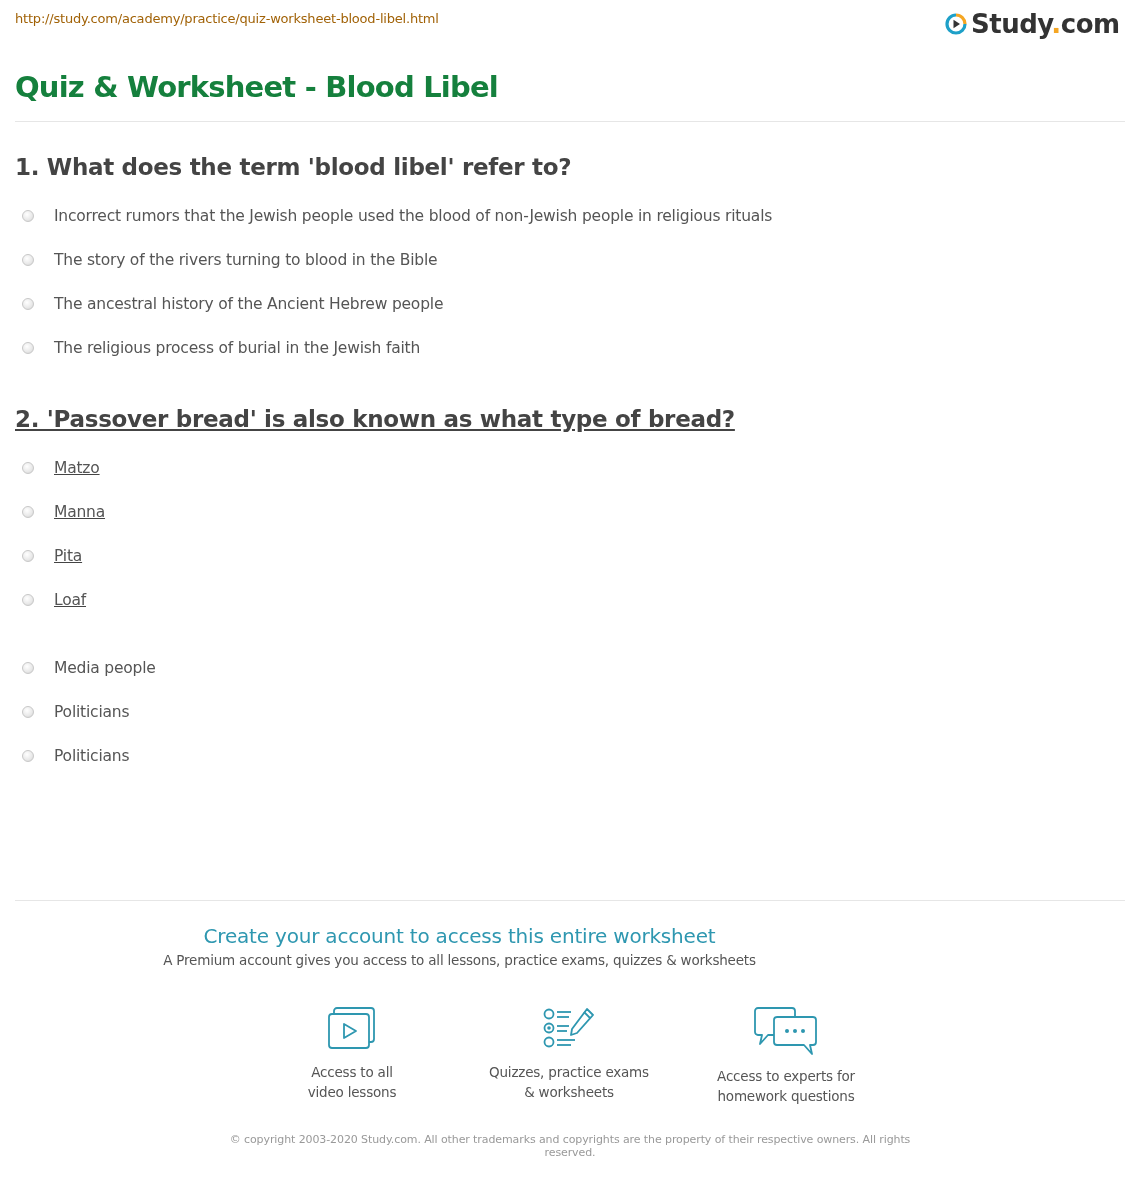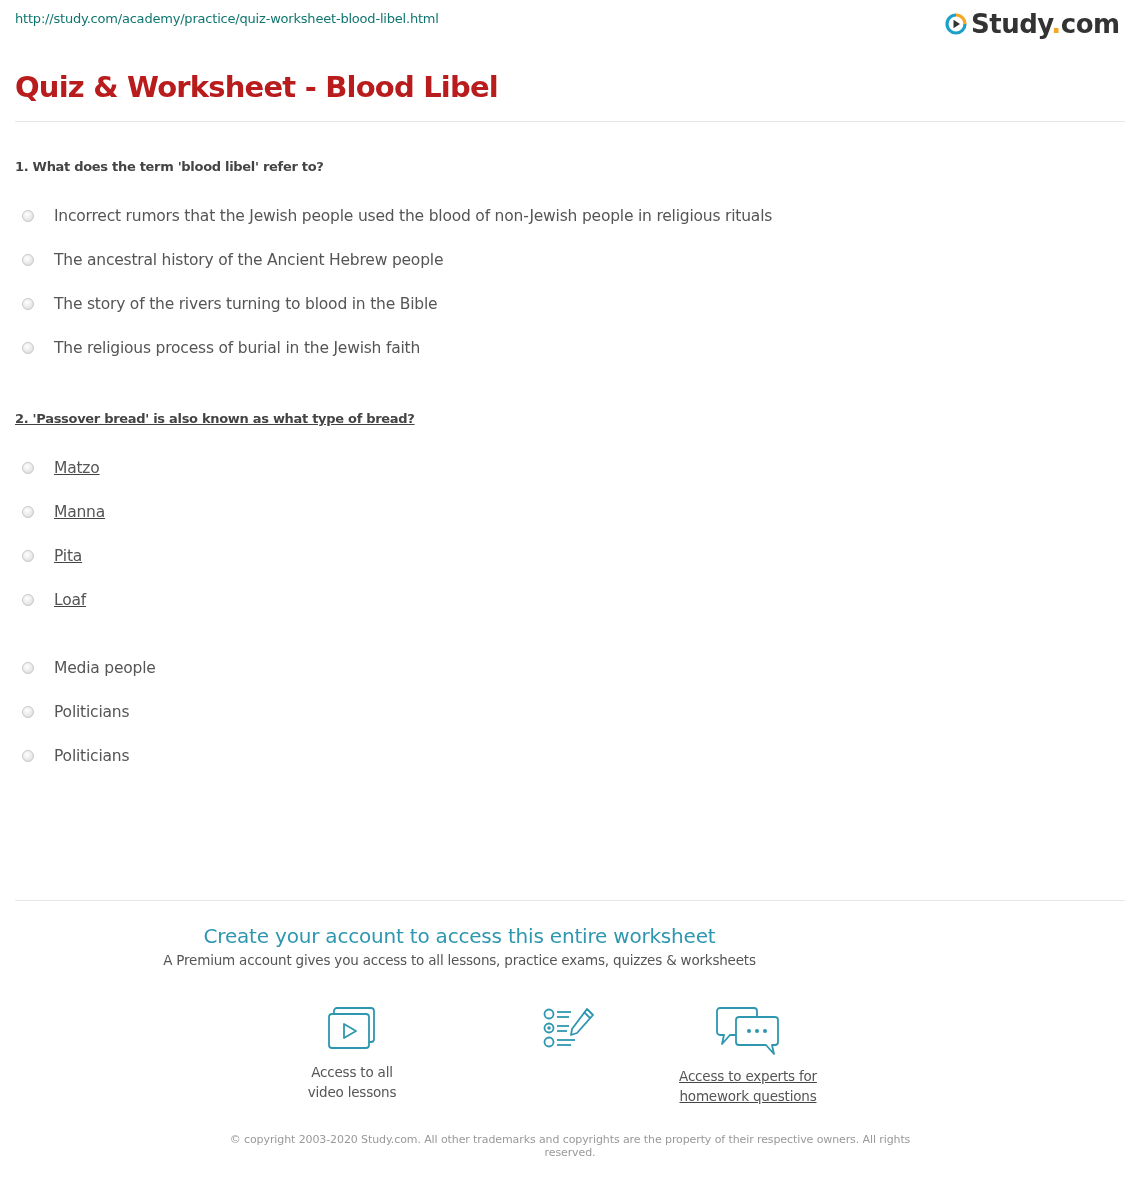--- a/index.html
+++ b/index.html
@@ -1,25 +1,25 @@
 <!DOCTYPE html>
 <html><head>
 <meta charset="utf-8">
 <style>
   html, body { margin: 0; padding: 0; background: #ffffff; }
   body { width: 1140px; height: 1197px; position: relative; font-family: "DejaVu Sans", "Liberation Sans", sans-serif; color: #444; overflow: hidden; }
-  .url { position: absolute; left: 15px; top: 11px; font-size: 13px; color: #0f766e; letter-spacing: -0.2px; }
+  .url { position: absolute; left: 15px; top: 11px; font-size: 13px; color: #a16207; letter-spacing: -0.2px; }
   .logo { position: absolute; left: 945px; top: 8px; height: 32px; display: flex; align-items: center; }
   .logo-mark { width: 22px; height: 22px; position: relative; margin-right: 4px; }
   .logo-text { font-size: 26px; font-weight: bold; color: #333; letter-spacing: -0.5px; font-family: "DejaVu Sans", sans-serif; }
   .logo-dot { color: #f5a623; }
-  .title { position: absolute; left: 15px; top: 70px; margin: 0; font-size: 29px; font-weight: bold; color: #b91c1c; letter-spacing: -0.8px; }
+  .title { position: absolute; left: 15px; top: 70px; margin: 0; font-size: 29px; font-weight: bold; color: #15803d; letter-spacing: -0.8px; }
   .rule { position: absolute; left: 15px; right: 15px; height: 1px; background: #e6e6e6; }
   .question { position: absolute; left: 15px; width: 1110px; }
-  .q-text { margin: 0; font-size: 13px; font-weight: bold; color: #444; line-height: 28px; letter-spacing: -0.3px; }
+  .q-text { margin: 0; font-size: 23px; font-weight: bold; color: #444; line-height: 28px; letter-spacing: -0.3px; }
   .opts { list-style: none; margin: 0; padding: 0; }
   .opt { display: flex; align-items: center; height: 44px; font-size: 15.5px; color: #555; letter-spacing: -0.2px; }
   .radio { width: 10px; height: 10px; border-radius: 50%; border: 1px solid #c8c8c8; background: radial-gradient(circle at 40% 35%, #ffffff 0%, #e8e8e8 60%, #cfcfcf 100%); margin-left: 7px; margin-right: 20px; flex: none; }
   .cta { position: absolute; left: 0; width: 919px; text-align: center; }
   .cta-title { font-size: 20px; color: #2e97b0; margin: 0; font-weight: normal; letter-spacing: -0.2px; }
   .cta-sub { font-size: 13.5px; color: #555; margin-top: 4px; letter-spacing: -0.2px; }
   .feature { position: absolute; width: 200px; text-align: center; }
   .feature svg { display: block; margin: 0 auto; }
   .feature-label { margin-top: 10px; font-size: 13.5px; color: #555; line-height: 20px; letter-spacing: -0.2px; }
   .footer { position: absolute; left: 210px; width: 720px; top: 1133px; text-align: center; font-size: 11px; color: #999; line-height: 13px; letter-spacing: -0.1px; }
@@ -45,25 +45,25 @@
 
 <div class="question" style="top:153px;">
   <h2 class="q-text">1. What does the term 'blood libel' refer to?</h2>
   <ul class="opts" style="margin-top:13px;text-align:center;">
     <li class="opt">
         <span class="radio"></span>
         <span>Incorrect rumors that the Jewish people used the blood of non-Jewish people in religious rituals</span>
       </li>
     <li class="opt">
         <span class="radio"></span>
-        <span>The ancestral history of the Ancient Hebrew people</span>
+        <span>The story of the rivers turning to blood in the Bible</span>
       </li>
     <li class="opt">
         <span class="radio"></span>
-        <span>The story of the rivers turning to blood in the Bible</span>
+        <span>The ancestral history of the Ancient Hebrew people</span>
       </li>
     <li class="opt">
         <span class="radio"></span>
         <span>The religious process of burial in the Jewish faith</span>
       </li>
   </ul>
 </div>
 
 <div class="question" style="top:405px;text-decoration:underline;">
   <h2 class="q-text">2. 'Passover bread' is also known as what type of bread?</h2>
@@ -128,23 +128,24 @@
     <circle cx="8" cy="36" r="4.5" fill="none" stroke="#2e97b0" stroke-width="1.8"></circle>
     <line x1="16" y1="6" x2="30" y2="6" stroke="#2e97b0" stroke-width="1.8"></line>
     <line x1="16" y1="11" x2="28" y2="11" stroke="#2e97b0" stroke-width="1.8"></line>
     <line x1="16" y1="20" x2="28" y2="20" stroke="#2e97b0" stroke-width="1.8"></line>
     <line x1="16" y1="25" x2="26" y2="25" stroke="#2e97b0" stroke-width="1.8"></line>
     <line x1="16" y1="34" x2="34" y2="34" stroke="#2e97b0" stroke-width="1.8"></line>
     <line x1="16" y1="39" x2="30" y2="39" stroke="#2e97b0" stroke-width="1.8"></line>
     <path d="M46 3 L52 9 L36 27 L30 29 L31 23 Z" fill="none" stroke="#2e97b0" stroke-width="1.8" stroke-linejoin="round"></path>
     <line x1="43" y1="6" x2="49" y2="12" stroke="#2e97b0" stroke-width="1.8"></line>
   </svg>
+  <div class="feature-label"><span>Quizzes, practice exams</span><br><span>&amp; worksheets</span></div>
 </div>
 
-<div class="feature" style="left:648px; top:1006px;text-decoration:underline;">
+<div class="feature" style="left:686px; top:1006px;">
   <svg width="64" height="50" viewBox="0 0 64 50">
     <path d="M4 2 H38 A3 3 0 0 1 41 5 V26 A3 3 0 0 1 38 29 H14 L6 38 L8 29 H4 A3 3 0 0 1 1 26 V5 A3 3 0 0 1 4 2 Z" fill="none" stroke="#2e97b0" stroke-width="1.8" stroke-linejoin="round"></path>
     <path d="M23 11 H59 A3 3 0 0 1 62 14 V36 A3 3 0 0 1 59 39 H56 L58 48 L50 39 H23 A3 3 0 0 1 20 36 V14 A3 3 0 0 1 23 11 Z" fill="#fff" stroke="#2e97b0" stroke-width="1.8" stroke-linejoin="round"></path>
     <circle cx="33" cy="25" r="2" fill="#2e97b0"></circle>
     <circle cx="41" cy="25" r="2" fill="#2e97b0"></circle>
     <circle cx="49" cy="25" r="2" fill="#2e97b0"></circle>
   </svg>
   <div class="feature-label"><span>Access to experts for</span><br><span>homework questions</span></div>
 </div>
 

